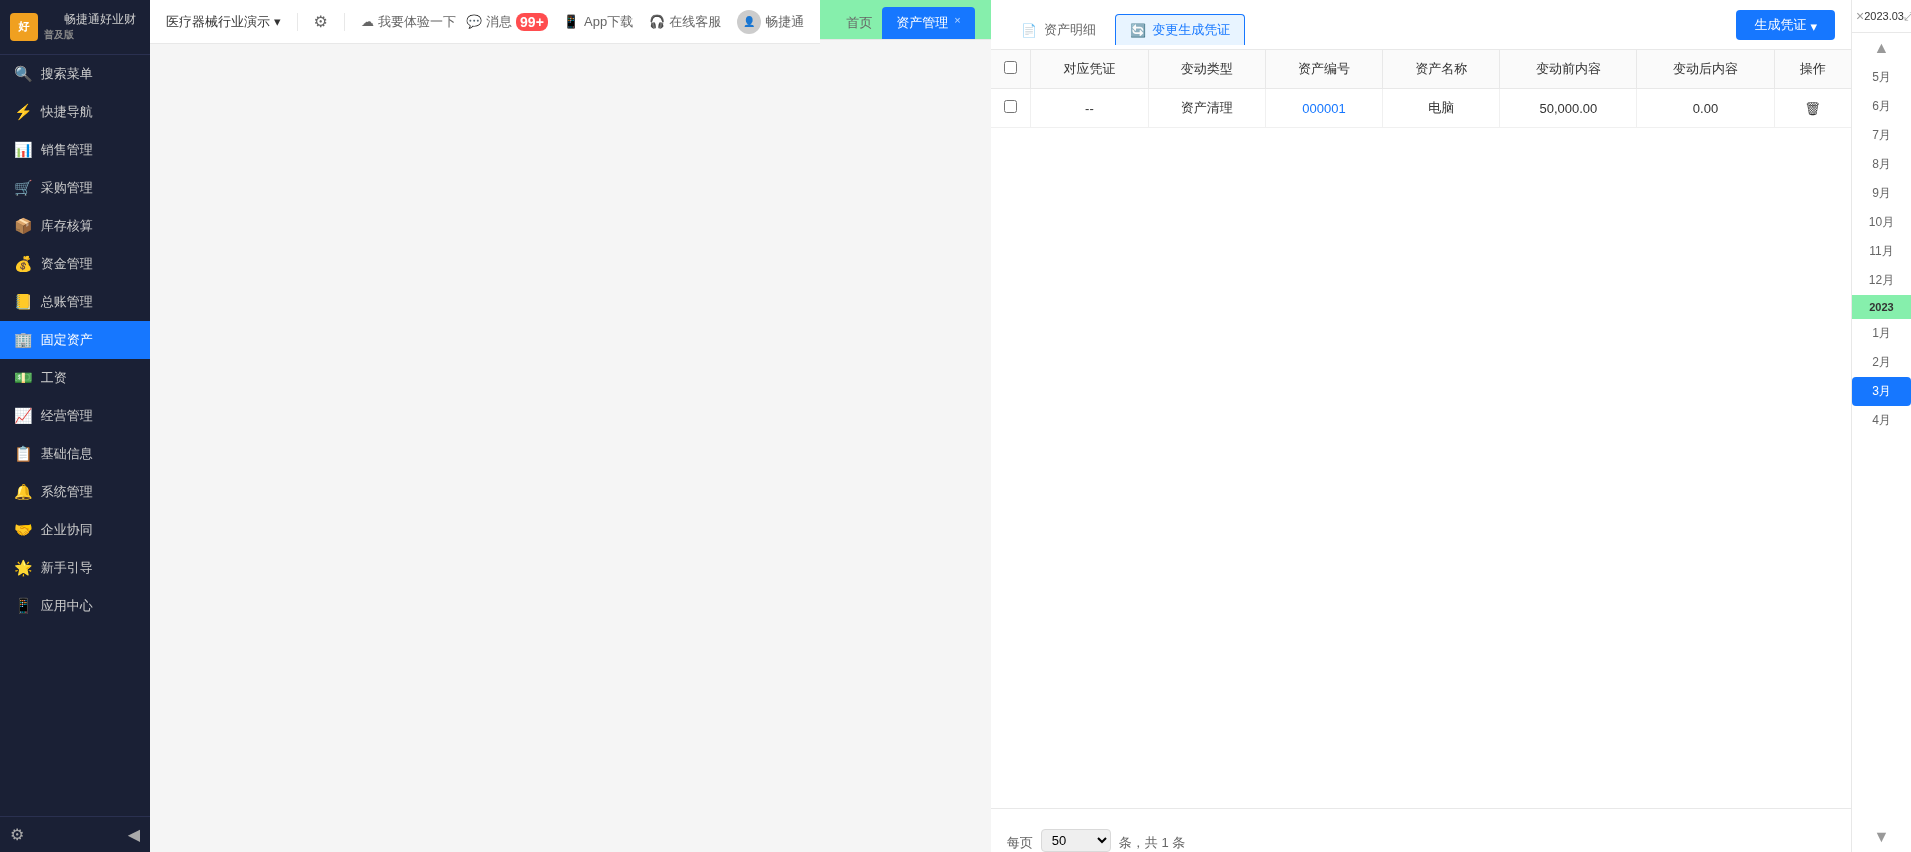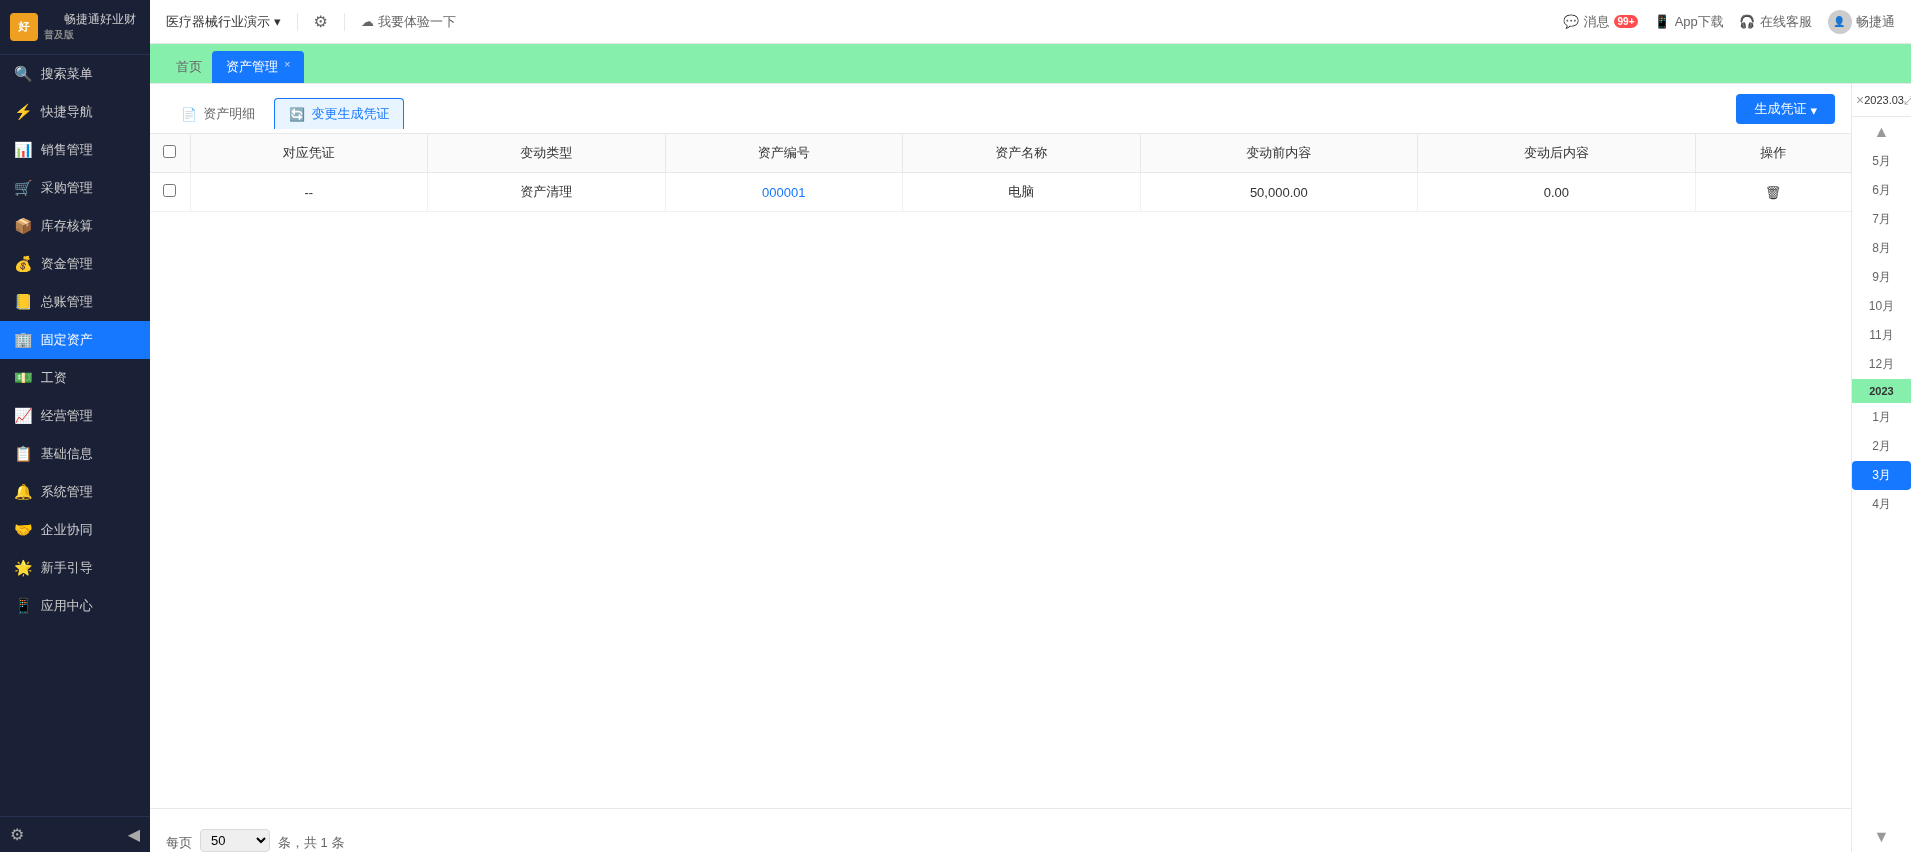--- a/index.html
+++ b/index.html
@@ -53,21 +53,21 @@
       padding: 8px 10px;
       border-top: 1px solid #2a3050;
       display: flex; align-items: center; justify-content: space-between;
     }
     .sidebar-bottom-icon { color: #aaa; cursor: pointer; font-size: 16px; }
 
     
     .main {
       flex: 1;
       display: flex;
-      flex-direction: column;
+      flex-direction: row;
       height: 100%;
       overflow: hidden;
     }
 
     
     .topbar {
       height: 44px;
       background: #fff;
       border-bottom: 1px solid #e8e8e8;
       display: flex;
@@ -90,21 +90,21 @@
       margin-left: auto;
       display: flex; align-items: center; gap: 16px;
     }
     .topbar-right-item {
       display: flex; align-items: center; gap: 4px;
       font-size: 13px; color: #666; cursor: pointer;
     }
     .badge {
       background: #ff4d4f;
       color: #fff;
-      font-size: 10px;
+      font-size: 14px;
       padding: 1px 4px;
       border-radius: 8px;
       font-weight: bold;
       text-align: right;
     }
     .topbar-avatar {
       width: 24px; height: 24px;
       background: #ccc;
       border-radius: 50%;
       display: flex; align-items: center; justify-content: center;

